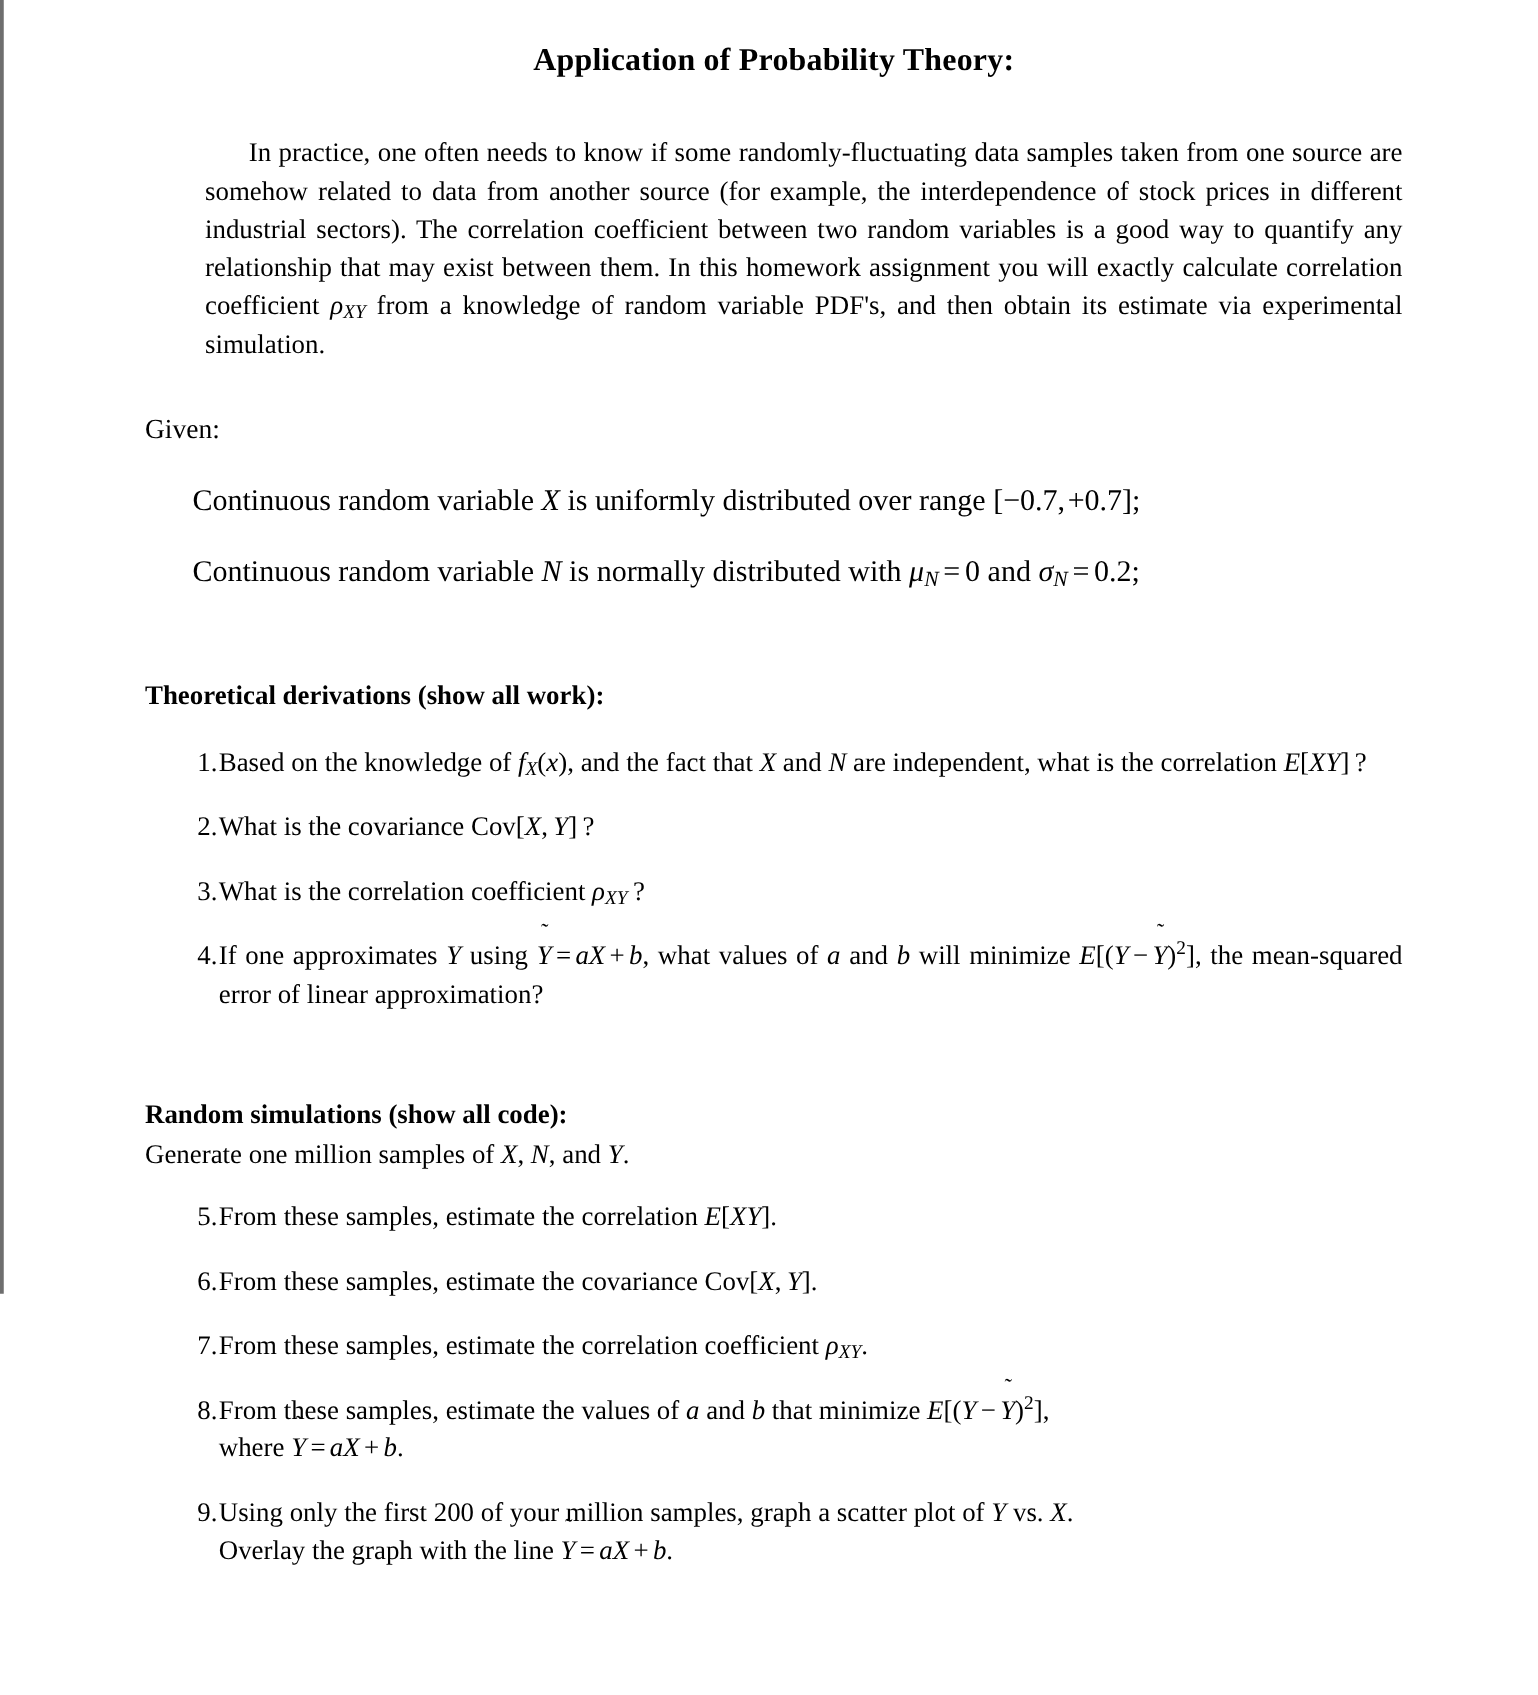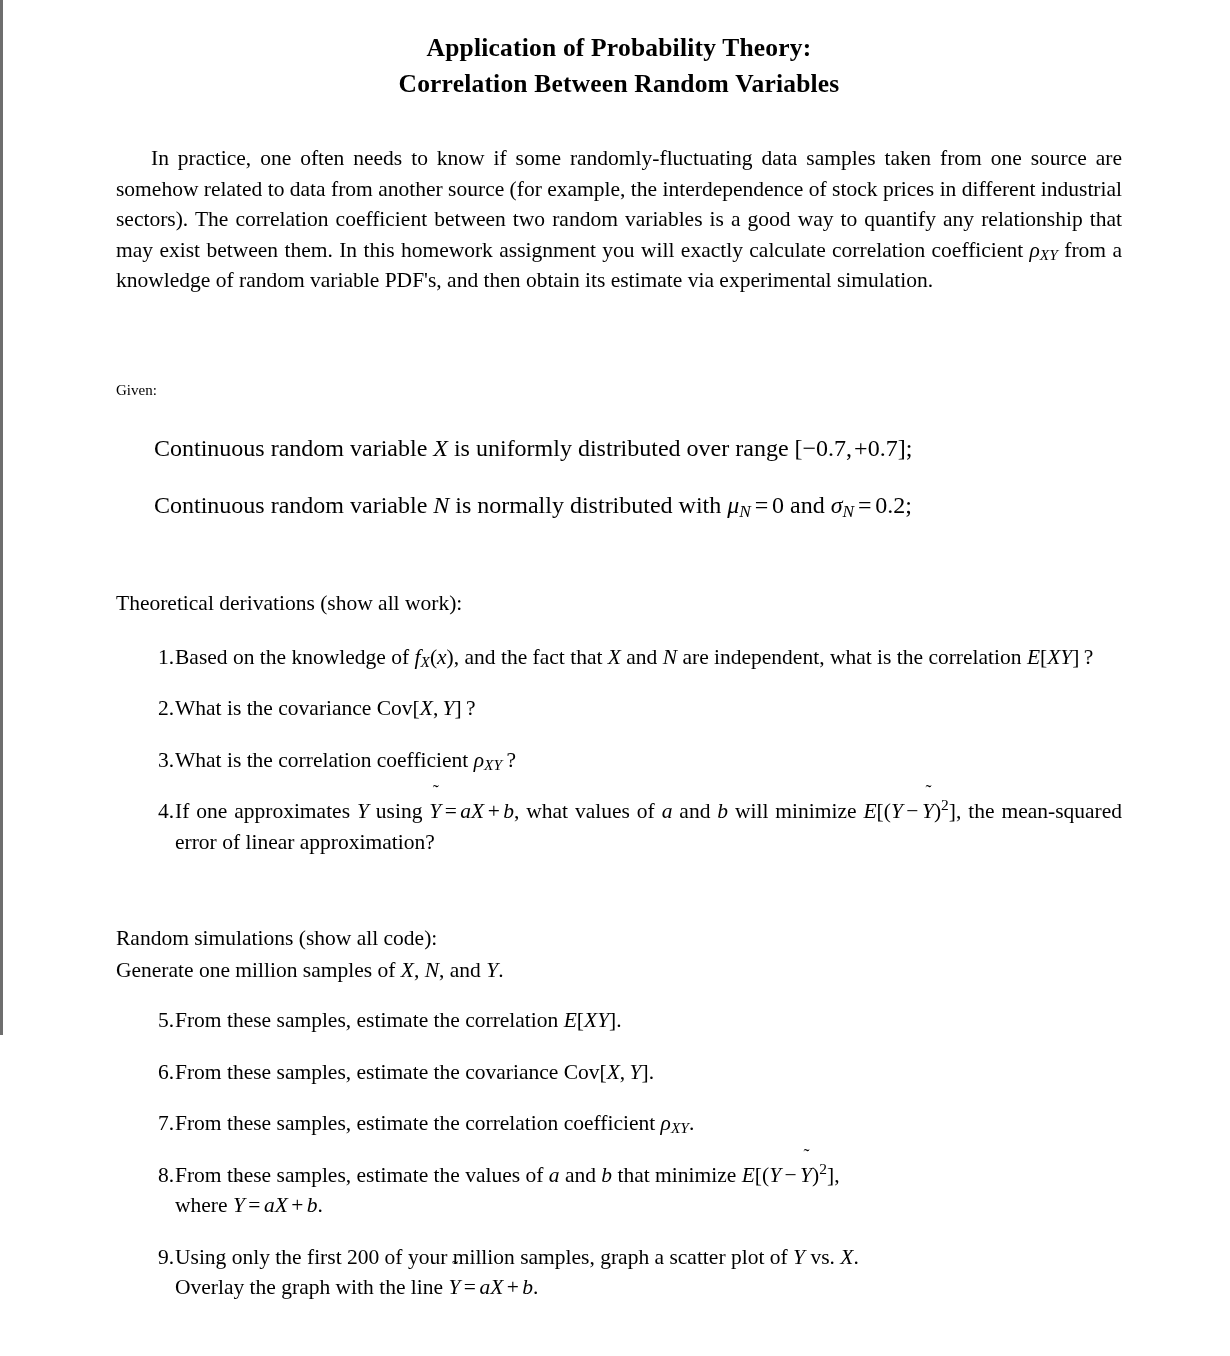--- a/index.html
+++ b/index.html
@@ -42,44 +42,45 @@
   .title-line { display: block; }
 
   
   .intro {
     margin-top: 41px;
     font-size: 21.5px;
     line-height: 30.6px;
     text-align: justify;
     text-indent: 35px;
     hyphens: none;
+    margin-left: 48px;
   }
 
   
   .given-label {
-    margin-top: 79px;
-    font-size: 15px;
+    margin-top: 37px;
+    font-size: 22px;
     line-height: 30px;
   }
   .given-list {
     margin: 0;
     padding: 0;
     list-style: none;
   }
   .given-item {
     margin-left: 38px;
     font-size: 24px;
     line-height: 30px;
     margin-top: 27px;
   }
   .given-item:first-child { margin-top: 28px; }
 
   
   .section-head {
-    font-weight: normal;
+    font-weight: bold;
     font-size: 21.5px;
     line-height: 30px;
   }
   .head-theory { margin-top: 68px; }
   .head-matlab { margin-top: 66px; }
 
   .lead-line {
     font-size: 21.5px;
     line-height: 30px;
     margin-top: 2px;
@@ -145,21 +146,20 @@
   }
 </style>
 </head>
 <body>
 
 <div id="page">
   <div class="content">
 
     <div class="title-block">
       <span class="title-line">Application of Probability Theory:</span>
-      <span class="title-line">Correlation Between Random Variables</span>
     </div>
 
     <p class="intro"><span>In practice, one often needs to know if some randomly-fluctuating data samples taken from one source are somehow related to data from another source (for example, the interdependence of stock prices in different industrial sectors). The correlation coefficient between two random variables is a good way to quantify any relationship that may exist between them. In this homework assignment you will exactly calculate correlation coefficient </span><span class="mi">ρ</span><sub class="msub">XY</sub><span> from a knowledge of random variable PDF's, and then obtain its estimate via experimental simulation.</span></p>
 
     <div class="given-label">Given:</div>
 
     <ul class="given-list">
       <li class="given-item"><span>Continuous random variable <span class="mi">X</span> is uniformly distributed over range [<span class="mn">−0.7</span>, <span class="mn">+0.7</span>];</span></li>
       <li class="given-item"><span>Continuous random variable <span class="mi">N</span> is normally distributed with <span class="mi">μ</span><sub class="msub">N</sub><span class="op">=</span><span class="mn">0</span> and <span class="mi">σ</span><sub class="msub">N</sub><span class="op">=</span><span class="mn">0.2</span>;</span></li>
     </ul>

